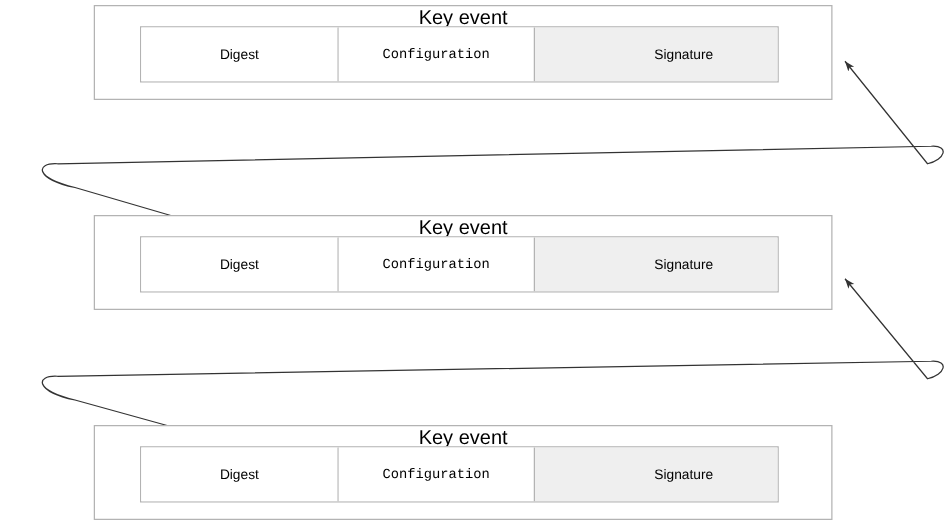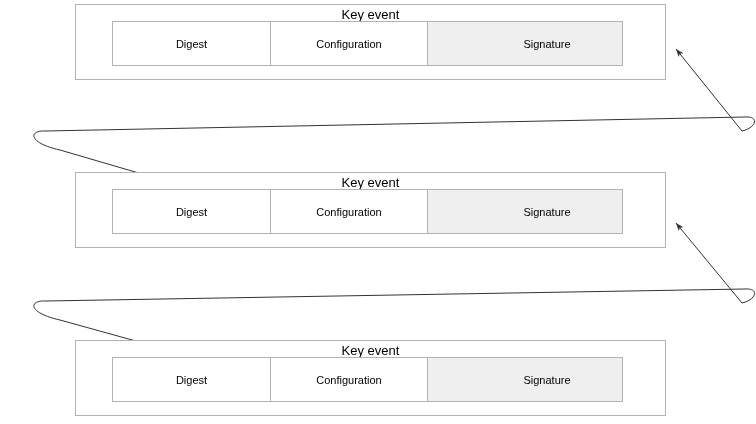--- a/index.html
+++ b/index.html
@@ -32,21 +32,21 @@
     box-sizing: border-box;
     border: 1px solid #b3b3b3;
     background: #ffffff;
   }
   .block-title {
     position: absolute;
     left: 0;
     right: 0;
     top: 3px;
     text-align: center;
-    font-size: 13px;
+    font-size: 16px;
     line-height: 14px;
     color: #000000;
     white-space: nowrap;
   }
   .field-row {
     position: absolute;
     display: flex;
     box-sizing: border-box;
     border: 1px solid #b3b3b3;
     background: #ffffff;
@@ -64,21 +64,21 @@
     white-space: nowrap;
   }
   .field-cell:last-child {
     border-right: none;
   }
   .field-cell.shaded {
     background: #efefef;
     padding-left: 44px;
   }
   .cell-digest { width: 158px; }
-  .cell-configuration { width: 157px; }
+  .cell-configuration { width: 157px; font-family: Liberation Mono, monospace; }
   .cell-signature { width: 194px; }
 </style>
 </head>
 <body>
 
 <div id="canvas">
 
   <svg class="link-layer" viewBox="0 0 756 424" width="756" height="424" xmlns="http://www.w3.org/2000/svg">
     <defs>
       <marker id="arrow-head" markerWidth="10" markerHeight="10" refX="8" refY="5" orient="auto-start-reverse" markerUnits="userSpaceOnUse">

